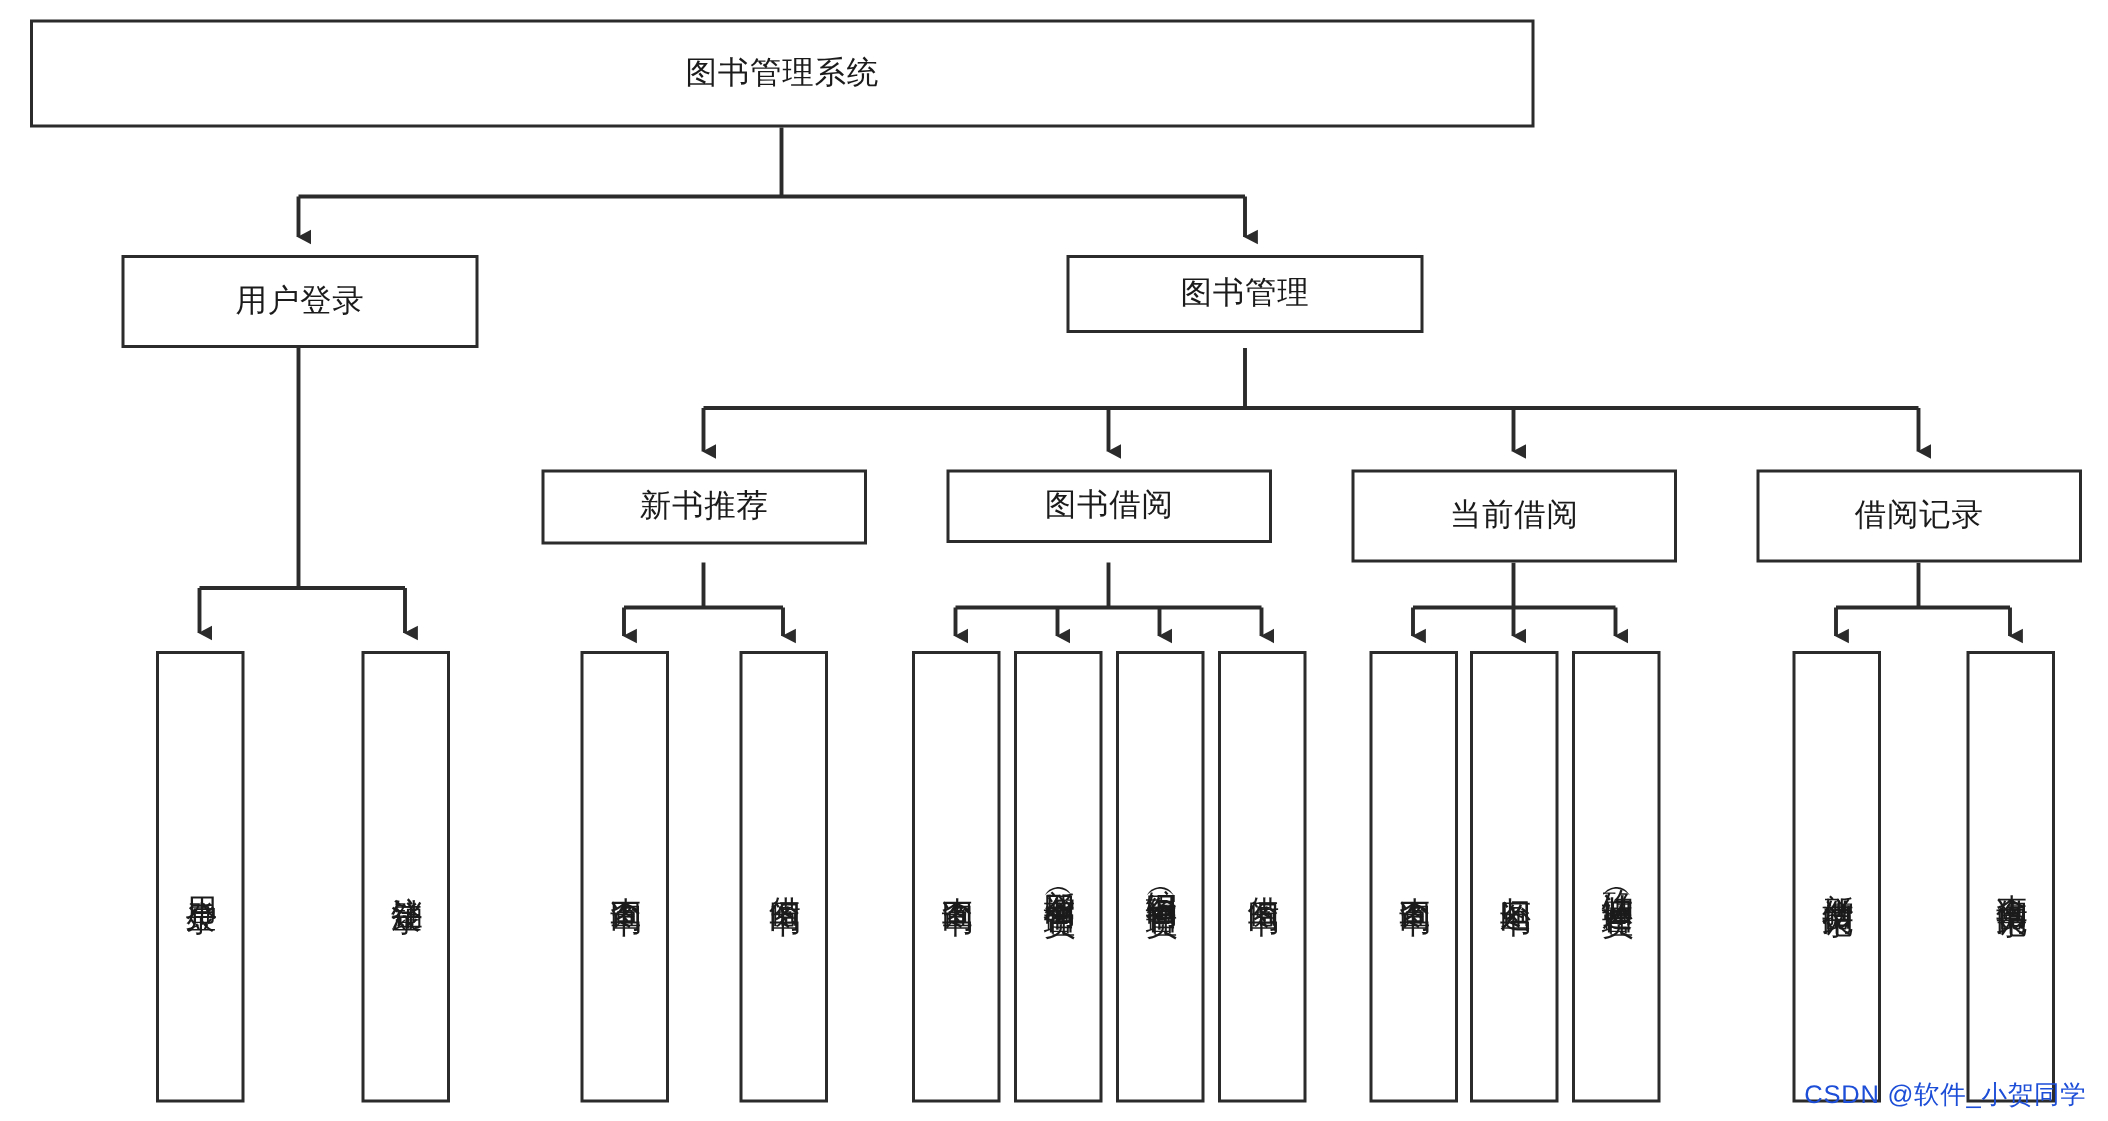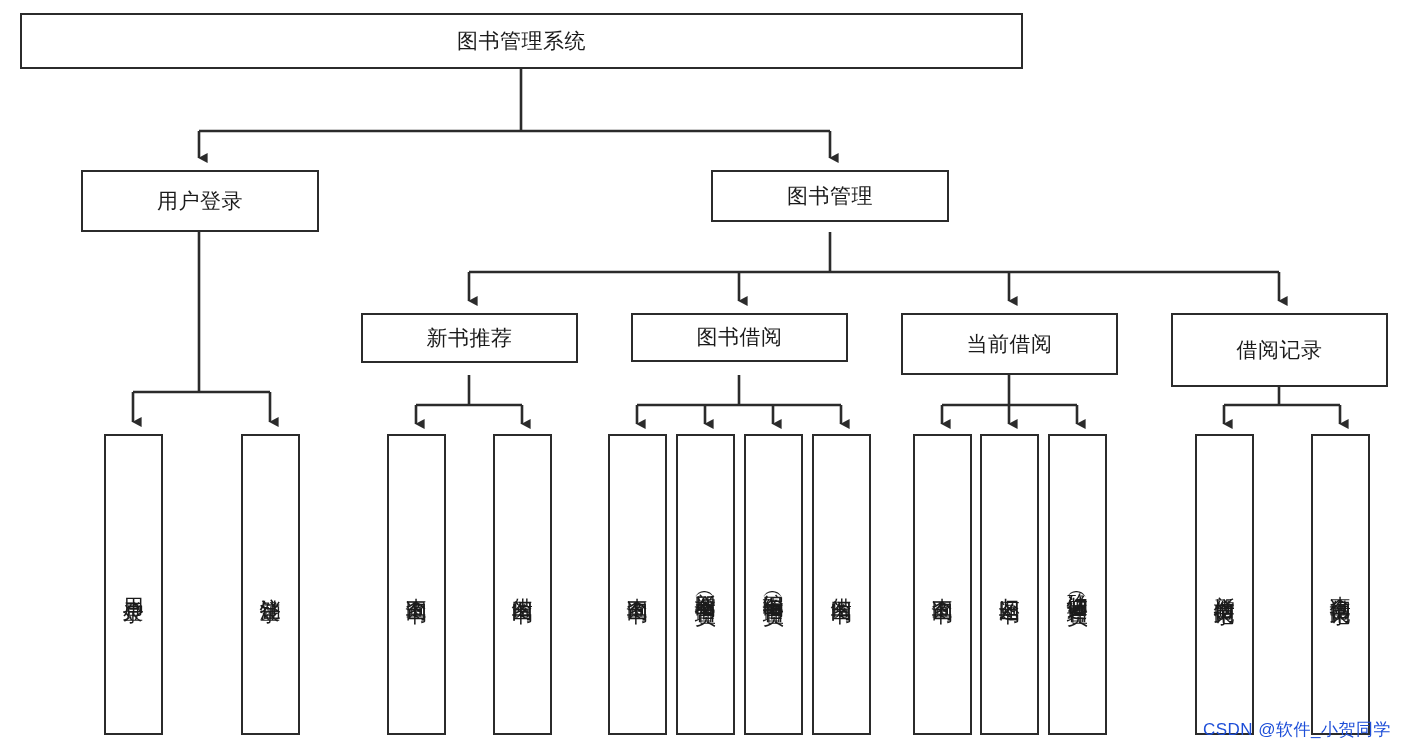--- a/index.html
+++ b/index.html
@@ -110,21 +110,21 @@
       <path d="M1009,405 L1009,424" marker-end="url(#arrow)"></path>
       <path d="M1077,405 L1077,424" marker-end="url(#arrow)"></path>
 
       <path d="M1279,375 L1279,405"></path>
       <path d="M1224,405 L1340,405"></path>
       <path d="M1224,405 L1224,424" marker-end="url(#arrow)"></path>
       <path d="M1340,405 L1340,424" marker-end="url(#arrow)"></path>
     </g>
   </svg>
 
-  <div class="node-box" style="left:20px; top:13px; width:1003px; height:56px;">
+  <div class="node-box" style="left:20px; top:13px; width:1003px; height:72px;">
     <span class="node-label-h">图书管理系统</span>
   </div>
 
   <div class="node-box" style="left:81px; top:170px; width:238px; height:62px;">
     <span class="node-label-h">用户登录</span>
   </div>
 
   <div class="node-box" style="left:711px; top:170px; width:238px; height:52px;">
     <span class="node-label-h">图书管理</span>
   </div>
@@ -134,21 +134,21 @@
   </div>
 
   <div class="node-box" style="left:631px; top:313px; width:217px; height:49px;">
     <span class="node-label-h">图书借阅</span>
   </div>
 
   <div class="node-box" style="left:901px; top:313px; width:217px; height:62px;">
     <span class="node-label-h">当前借阅</span>
   </div>
 
-  <div class="node-box" style="left:1171px; top:313px; width:217px; height:74px;">
+  <div class="node-box" style="left:1171px; top:313px; width:217px; height:62px;">
     <span class="node-label-h">借阅记录</span>
   </div>
 
   <div class="node-box" style="left:104px; top:434px; width:59px; height:301px;">
     <span class="node-label-v">用户登录</span>
   </div>
 
   <div class="node-box" style="left:241px; top:434px; width:59px; height:301px;">
     <span class="node-label-v">注销登录</span>
   </div>

